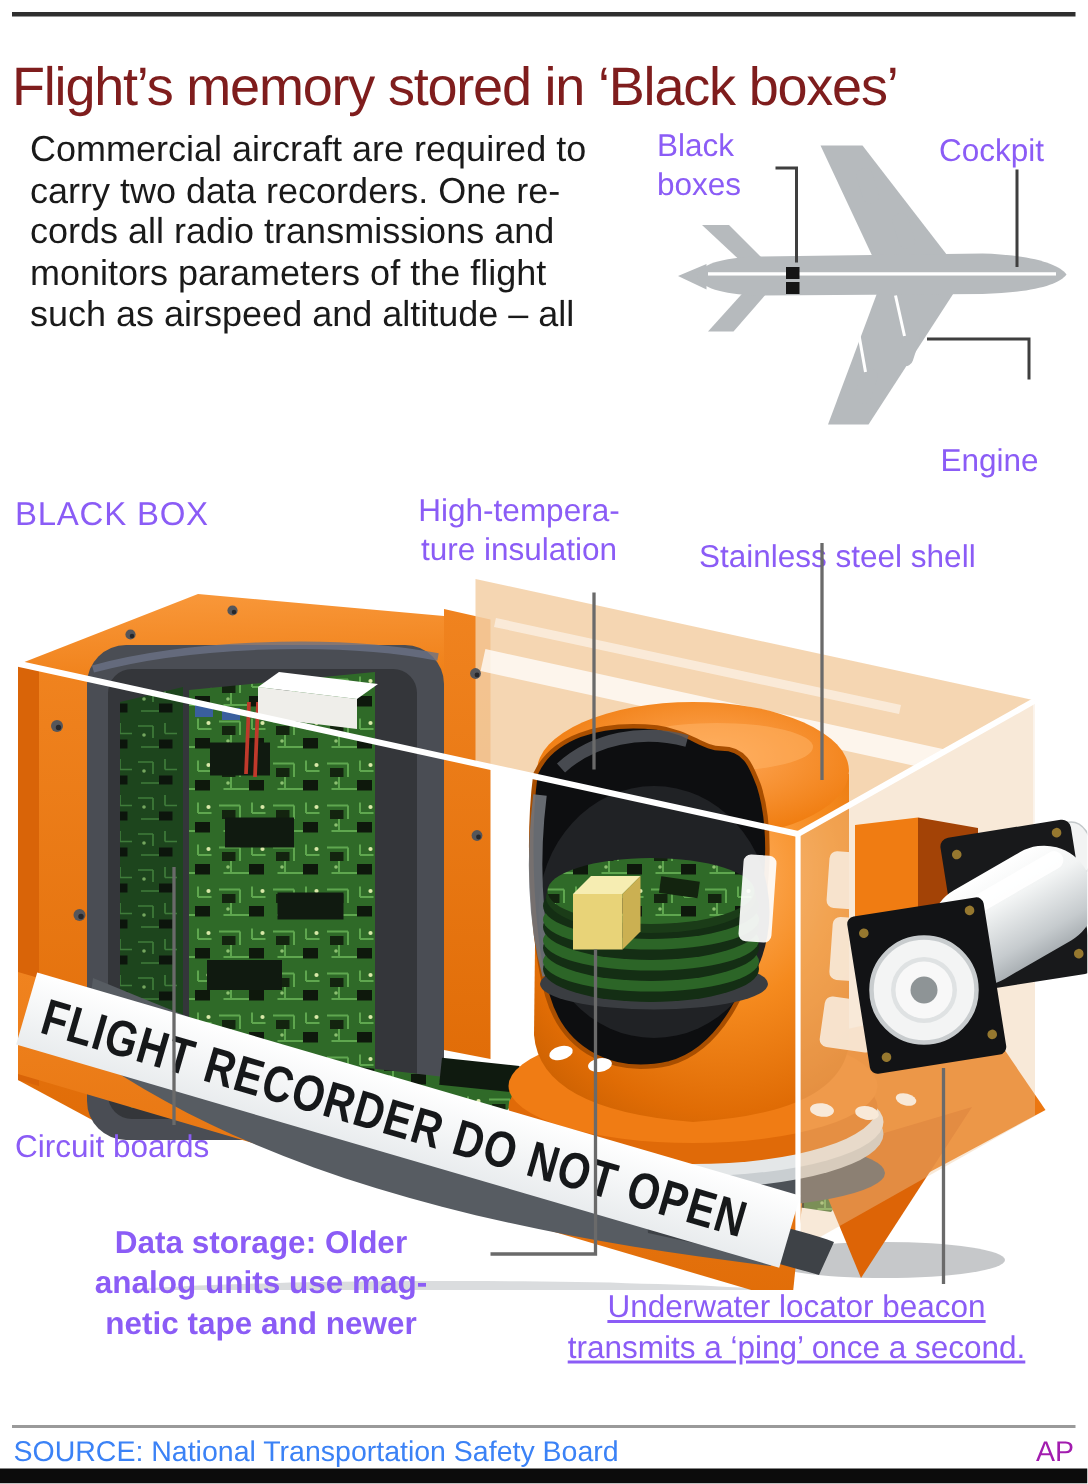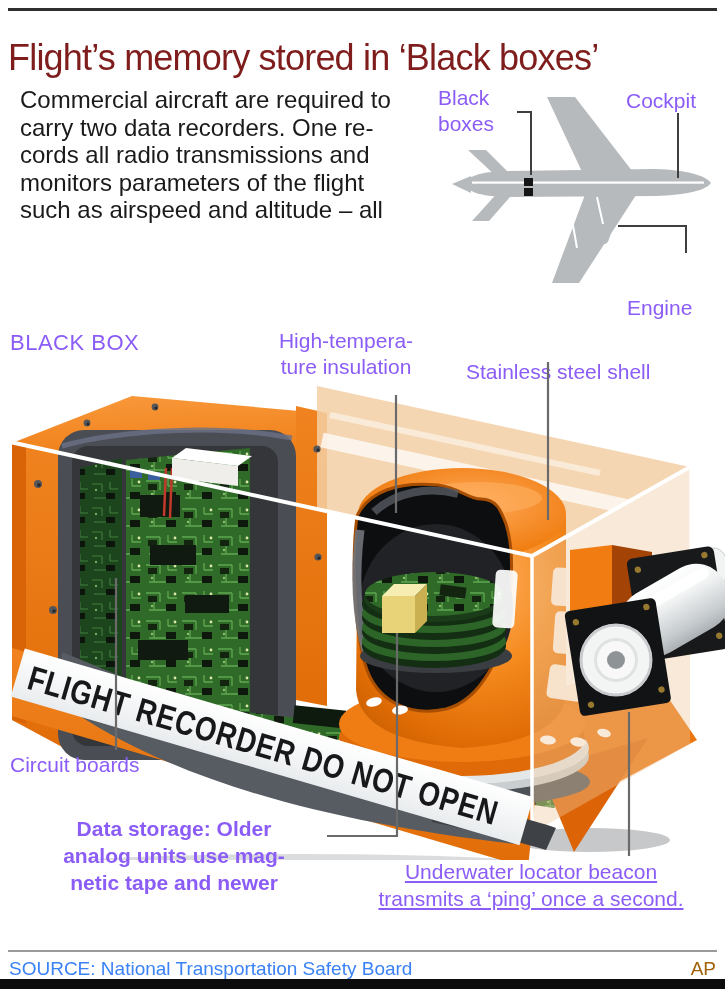--- a/index.html
+++ b/index.html
@@ -12,21 +12,21 @@
     position:absolute;left:8px;top:22px;width:714px;
     font-size:36px;letter-spacing:-0.8px;color:#7f1d1d;white-space:nowrap;margin-top:15px;
   }
   #intro{position:absolute;left:20px;top:86px;width:445px;font-size:24px;line-height:27.6px;}
   .lbl{position:absolute;font-size:21px;line-height:26px;color:#8b5cf6;white-space:nowrap;}
   .lbl-center{text-align:center;white-space:normal;}
   .lbl-right{text-align:center;}
   #black-box-heading{position:absolute;left:10px;top:330px;font-size:22px;letter-spacing:0.5px;}
   #footer-rule{position:absolute;left:8px;top:950px;width:709px;height:2px;background:#9a9a9a;}
   #footer-source{position:absolute;left:9px;top:958px;font-size:19px;color:#3b82f6;}
-  #footer-credit{position:absolute;right:9px;top:958px;font-size:19px;color:#a16207;}
+  #footer-credit{position:absolute;right:9px;top:958px;font-size:19px;color:#a21caf;}
   #bottom-bar{position:absolute;left:0;top:979px;width:725px;height:10px;background:#0c0c0c;}
   #top-rule{position:absolute;left:8px;top:8px;width:709px;height:3px;background:#2f2f2f;}
   svg{display:block;}
   svg text{font-family:"Liberation Sans", sans-serif;}
 </style>
 </head>
 <body>
 
 <div id="top-rule"></div>
 

